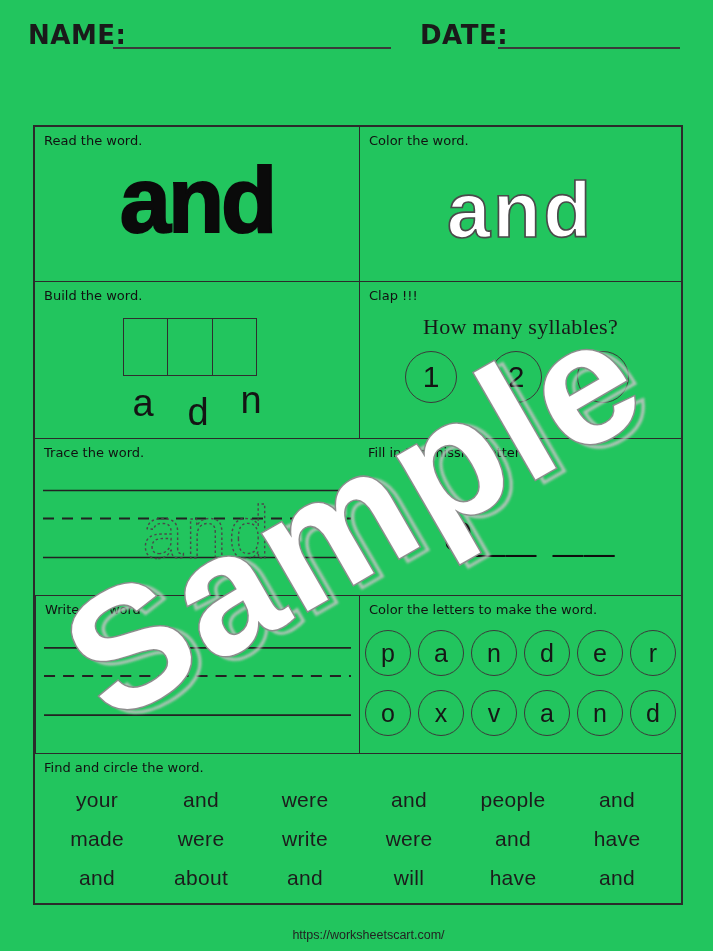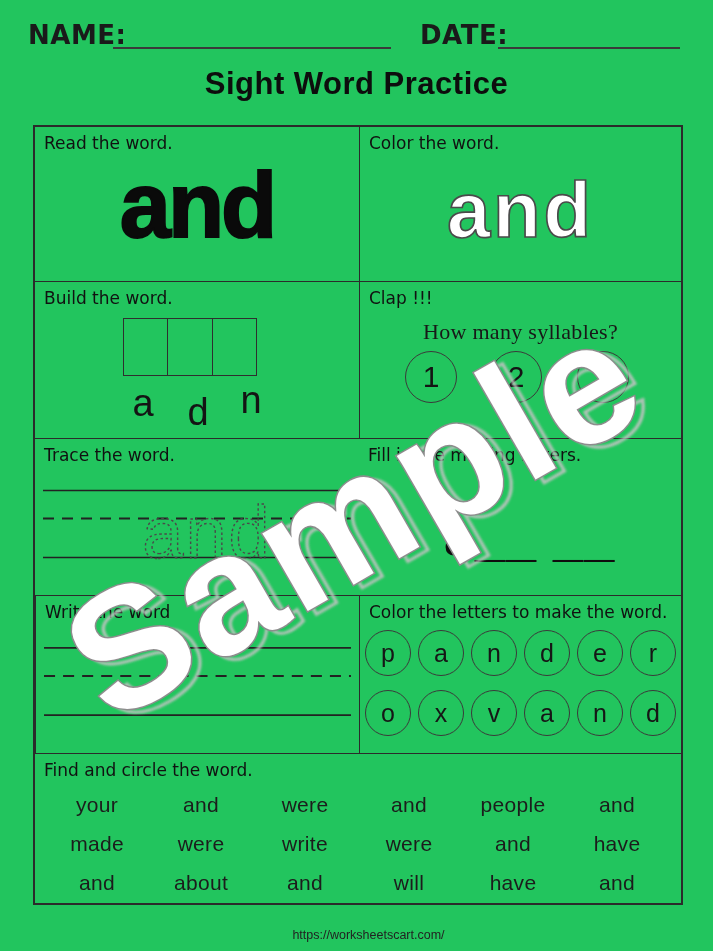--- a/index.html
+++ b/index.html
@@ -21,21 +21,21 @@
 
   
   .sheet{position:absolute;left:33px;top:125px;width:650px;height:780px;
          border:2px solid #2b2b2b;box-sizing:border-box;
          display:grid;grid-template-columns:324px 1fr;
          grid-template-rows:154px 157px 157px 158px 1fr;}
   .cell{position:relative;box-sizing:border-box;overflow:hidden;}
   .b-left{border-left:1.5px solid #2b2b2b;}
   .b-top{border-top:1.5px solid #2b2b2b;}
   .span2{grid-column:1 / 3;}
-  .cell-label{padding:6px 0 0 9px;font-size:17px;color:#111;
+  .cell-label{padding:6px 0 0 9px;font-size:13px;color:#111;
               font-family:"DejaVu Sans",sans-serif;}
 
   
   .big-word{margin-top:6px;text-align:center;font-size:92px;line-height:1.0;
             font-weight:bold;font-family:"Liberation Sans",sans-serif;
             letter-spacing:-3px;color:#0a0a0a;-webkit-text-stroke:2px #0a0a0a;}
 
   
   .outline-svg{position:absolute;left:0;top:28px;width:100%;height:122px;}
 
@@ -92,21 +92,20 @@
 </style>
 </head>
 <body>
 
 <div class="page">
 
   <div class="hdr-label name-label">NAME:</div>
   <div class="hdr-line name-line"></div>
   <div class="hdr-label date-label">DATE:</div>
   <div class="hdr-line date-line"></div>
-  <div class="title">Sight Word Practice</div>
 
   <div class="sheet">
 
     <div class="cell">
       <div class="cell-label">Read the word.</div>
       <div class="big-word">and</div>
     </div>
 
     <div class="cell b-left">
       <div class="cell-label">Color the word.</div>

